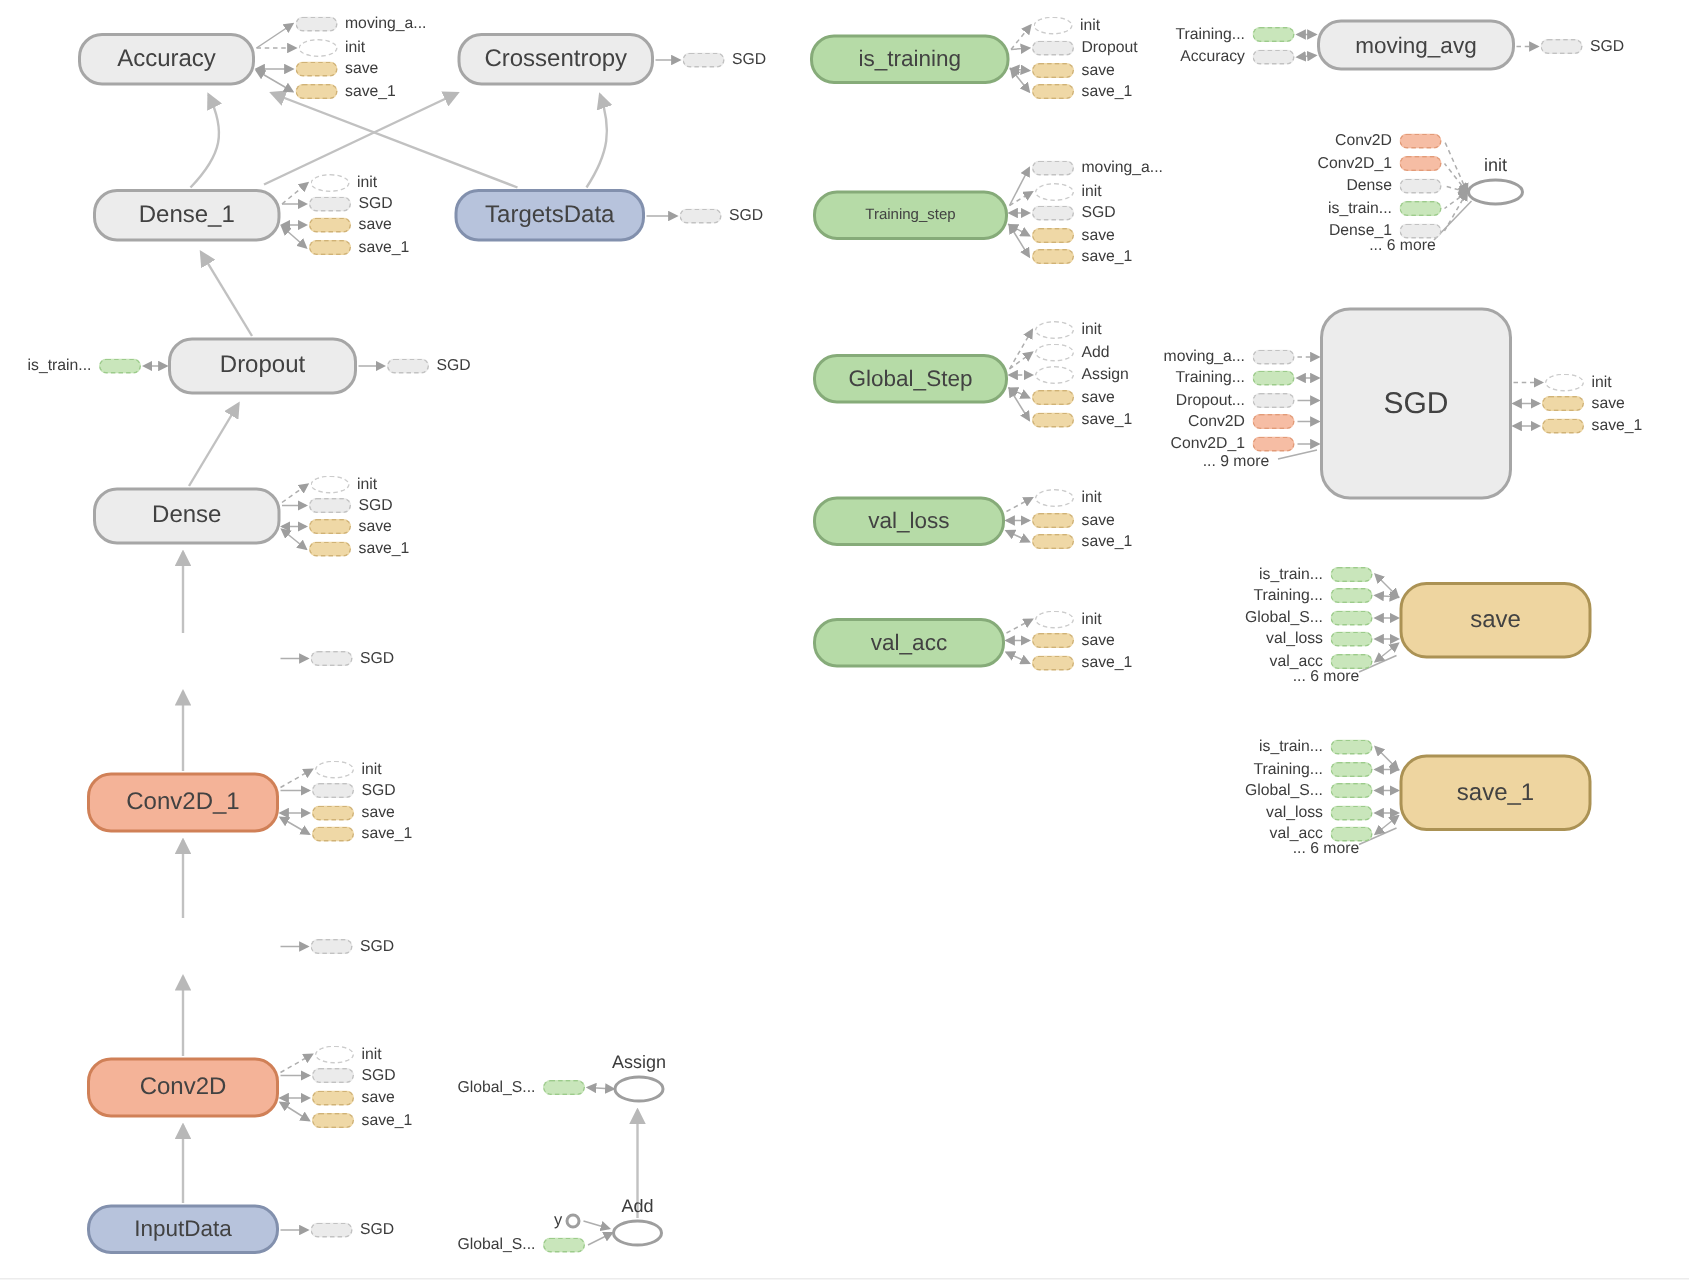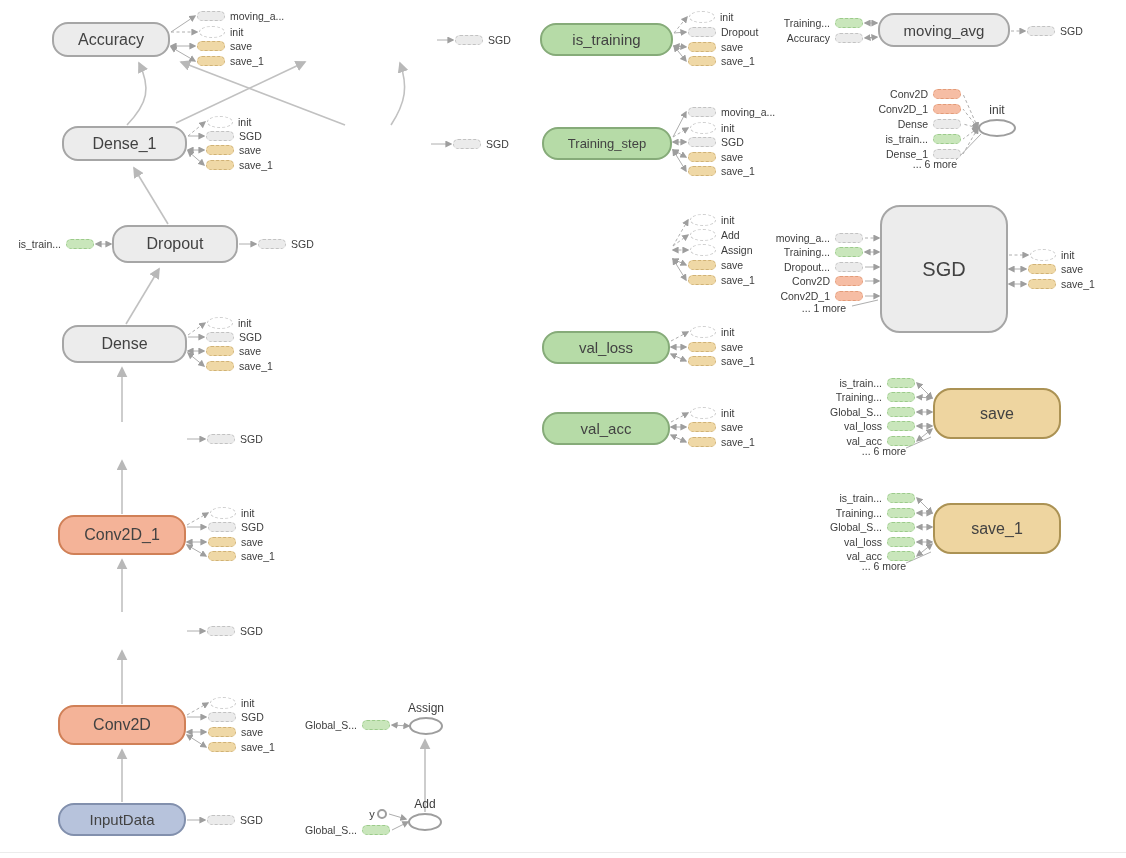--- a/index.html
+++ b/index.html
@@ -131,29 +131,32 @@
       <ellipse cx="425" cy="822" rx="16" ry="8" class="op-shape"></ellipse>
       <ellipse cx="997" cy="128" rx="18" ry="8" class="op-shape"></ellipse>
       <circle cx="382" cy="814" r="4" class="op-shape"></circle>
     </svg>
   <div class="footer-line"></div>
 <div class="op-label" style="left: 426px; top: 708px;">Assign</div>
     <div class="op-label" style="left: 425px; top: 804px;">Add</div>
     <div class="op-label" style="left: 997px; top: 110px;">init</div>
     <div class="op-label" style="left: 372px; top: 814px; font-size: 11px;">y</div>
     <div class="node" style="left: 52px; top: 22px; width: 118px; height: 35px; background: rgb(236, 236, 236); border-color: rgb(166, 166, 166); font-size: 16px; border-radius: 16px;">Accuracy</div>
+    <div class="node" style="left: 305px; top: 22px; width: 131px; height: 35px; background: rgb(236, 236, 236); border-color: rgb(166, 166, 166); font-size: 16px; border-radius: 16px;">Crossentropy</div>
     <div class="node" style="left: 62px; top: 126px; width: 125px; height: 35px; background: rgb(236, 236, 236); border-color: rgb(166, 166, 166); font-size: 16px; border-radius: 16px;">Dense_1</div>
+    <div class="node" style="left: 303px; top: 126px; width: 127px; height: 35px; background: rgb(183, 195, 220); border-color: rgb(130, 144, 173); font-size: 16px; border-radius: 16px;">TargetsData</div>
     <div class="node" style="left: 112px; top: 225px; width: 126px; height: 38px; background: rgb(236, 236, 236); border-color: rgb(166, 166, 166); font-size: 16px; border-radius: 16px;">Dropout</div>
     <div class="node" style="left: 62px; top: 325px; width: 125px; height: 38px; background: rgb(236, 236, 236); border-color: rgb(166, 166, 166); font-size: 16px; border-radius: 16px;">Dense</div>
     <div class="node" style="left: 58px; top: 515px; width: 128px; height: 40px; background: rgb(244, 179, 152); border-color: rgb(208, 128, 87); font-size: 16px; border-radius: 16px;">Conv2D_1</div>
     <div class="node" style="left: 58px; top: 705px; width: 128px; height: 40px; background: rgb(244, 179, 152); border-color: rgb(208, 128, 87); font-size: 16px; border-radius: 16px;">Conv2D</div>
     <div class="node" style="left: 540px; top: 23px; width: 133px; height: 33px; background: rgb(182, 219, 167); border-color: rgb(134, 171, 121); font-size: 15px; border-radius: 16px;">is_training</div>
     <div class="node" style="left: 58px; top: 803px; width: 128px; height: 33px; background: rgb(183, 195, 220); border-color: rgb(130, 144, 173); font-size: 15px; border-radius: 16px;">InputData</div>
     <div class="node" style="left: 878px; top: 13px; width: 132px; height: 34px; background: rgb(236, 236, 236); border-color: rgb(166, 166, 166); font-size: 15px; border-radius: 16px;">moving_avg</div>
-    <div class="node" style="left: 542px; top: 127px; width: 130px; height: 33px; background: rgb(182, 219, 167); border-color: rgb(134, 171, 121); font-size: 13px; border-radius: 16px;">Training_step</div>
+    <div class="node" style="left: 542px; top: 127px; width: 130px; height: 33px; background: rgb(182, 219, 167); border-color: rgb(134, 171, 121); font-size: 10px; border-radius: 16px;">Training_step</div>
+    <div class="node" style="left: 542px; top: 236px; width: 130px; height: 33px; background: rgb(182, 219, 167); border-color: rgb(134, 171, 121); font-size: 15px; border-radius: 16px;">Global_Step</div>
     <div class="node" style="left: 880px; top: 205px; width: 128px; height: 128px; background: rgb(236, 236, 236); border-color: rgb(166, 166, 166); font-size: 20px; border-radius: 20px;">SGD</div>
     <div class="node" style="left: 542px; top: 331px; width: 128px; height: 33px; background: rgb(182, 219, 167); border-color: rgb(134, 171, 121); font-size: 15px; border-radius: 16px;">val_loss</div>
     <div class="node" style="left: 542px; top: 412px; width: 128px; height: 33px; background: rgb(182, 219, 167); border-color: rgb(134, 171, 121); font-size: 15px; border-radius: 16px;">val_acc</div>
     <div class="node" style="left: 933px; top: 388px; width: 128px; height: 51px; background: rgb(238, 213, 160); border-color: rgb(171, 146, 84); font-size: 16px; border-radius: 18px;">save</div>
     <div class="node" style="left: 933px; top: 503px; width: 128px; height: 51px; background: rgb(238, 213, 160); border-color: rgb(171, 146, 84); font-size: 16px; border-radius: 18px;">save_1</div>
     <div class="stub" style="left: 197px; top: 11px; width: 28px; height: 10px; background: rgb(235, 235, 235); border-color: rgb(194, 194, 194);"></div>
     <div class="stub-label" style="top: 16px; left: 230px;">moving_a...</div>
     <div class="stub ellipse" style="left: 199px; top: 26px; width: 26px; height: 12px; background: rgb(255, 255, 255); border-color: rgb(204, 204, 204);"></div>
     <div class="stub-label" style="top: 32px; left: 230px;">init</div>
     <div class="stub" style="left: 197px; top: 41px; width: 28px; height: 10px; background: rgb(239, 216, 166); border-color: rgb(208, 178, 118);"></div>
@@ -296,16 +299,16 @@
     <div class="stub-label left" style="top: 498px; left: 882px;">is_train...</div>
     <div class="stub" style="left: 887px; top: 508px; width: 28px; height: 10px; background: rgb(201, 230, 187); border-color: rgb(156, 203, 139);"></div>
     <div class="stub-label left" style="top: 513px; left: 882px;">Training...</div>
     <div class="stub" style="left: 887px; top: 522px; width: 28px; height: 10px; background: rgb(201, 230, 187); border-color: rgb(156, 203, 139);"></div>
     <div class="stub-label left" style="top: 527px; left: 882px;">Global_S...</div>
     <div class="stub" style="left: 887px; top: 537px; width: 28px; height: 10px; background: rgb(201, 230, 187); border-color: rgb(156, 203, 139);"></div>
     <div class="stub-label left" style="top: 542px; left: 882px;">val_loss</div>
     <div class="stub" style="left: 887px; top: 551px; width: 28px; height: 10px; background: rgb(201, 230, 187); border-color: rgb(156, 203, 139);"></div>
     <div class="stub-label left" style="top: 556px; left: 882px;">val_acc</div>
     <div class="extra-text" style="left: 935px; top: 164px;">... 6 more</div>
-    <div class="extra-text" style="left: 824px; top: 308px;">... 1 more</div>
+    <div class="extra-text" style="left: 824px; top: 308px;">... 9 more</div>
     <div class="extra-text" style="left: 884px; top: 451px;">... 6 more</div>
     <div class="extra-text" style="left: 884px; top: 566px;">... 6 more</div>
   </div>
 
 </body></html>

